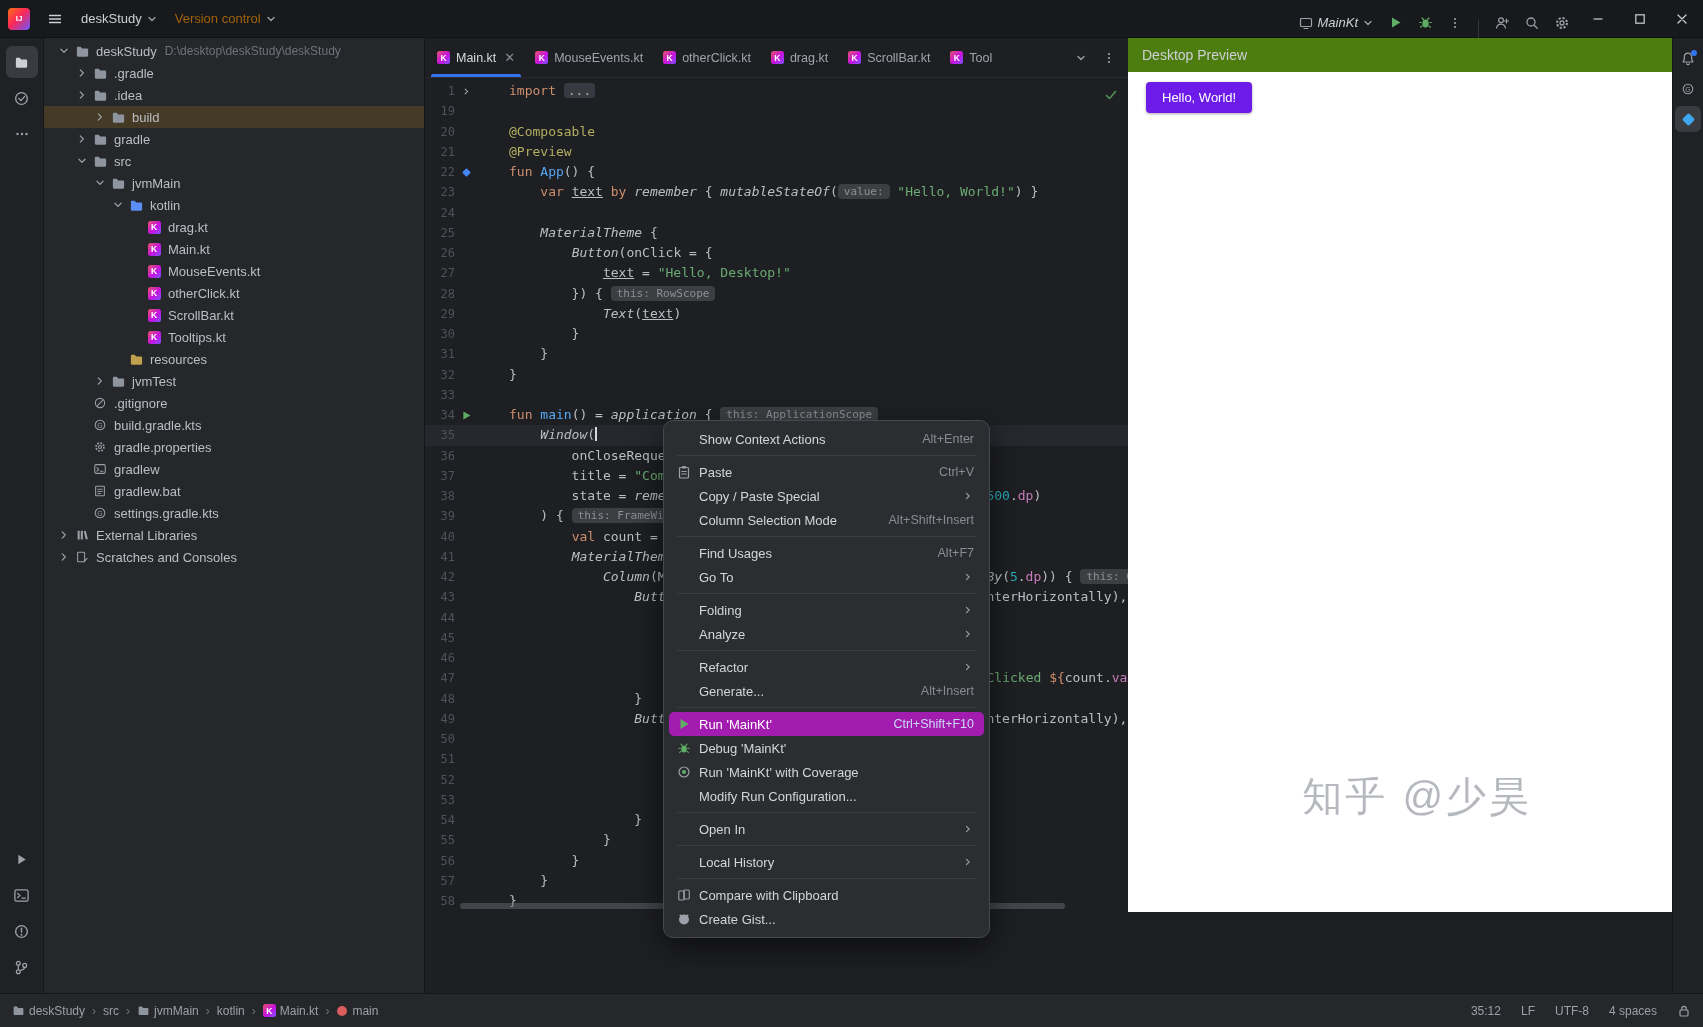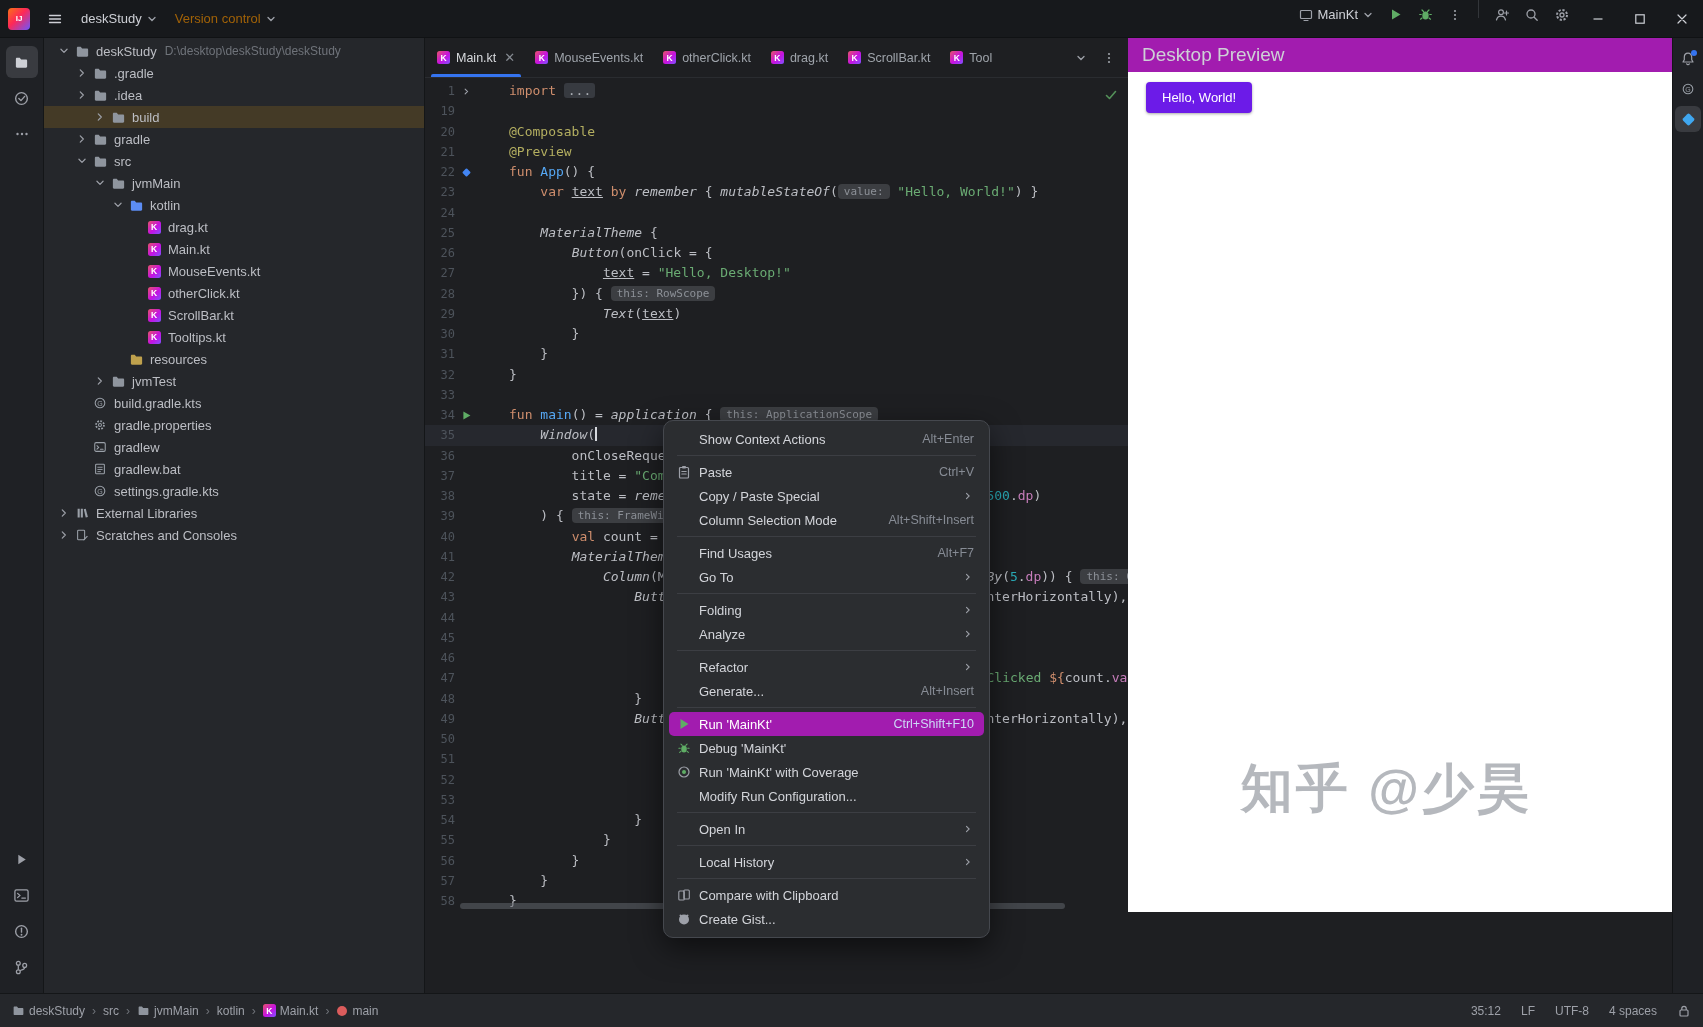--- a/index.html
+++ b/index.html
@@ -3,21 +3,21 @@
 <meta charset="utf-8">
 <style>
   * { margin:0; padding:0; box-sizing:border-box; }
   html,body { width:1703px; height:1027px; overflow:hidden; background:#1e1f22; }
   body { font-family:"Liberation Sans", sans-serif; color:#bcbec4; }
   .app { position:relative; width:1703px; height:1027px; display:flex; flex-direction:column; background:#1e1f22; }
 
   
   .titlebar { height:38px; background:#17191c; display:flex; align-items:center; border-bottom:1px solid #101214; flex:0 0 auto;gap:12px; }
   .tb-left { display:flex; align-items:center; gap:4px; padding-left:8px; }
-  .tb-right { margin-left:auto; display:flex; align-items:flex-start; }
+  .tb-right { margin-left:auto; display:flex; align-items:flex-end;font-style:italic; }
   .ij-logo { width:22px; height:22px; border-radius:4px; background:linear-gradient(135deg,#f97316 0%,#fe2857 45%,#6b57ff 100%); display:flex; align-items:center; justify-content:center; color:#fff; font-size:8px; font-weight:bold; margin-right:6px; }
   .tb-btn { height:30px; min-width:30px; padding:0 7px; display:flex; align-items:center; justify-content:center; gap:5px; border-radius:5px; color:#ced0d6; font-size:13px; cursor:default; }
   .tb-btn .lbl { white-space:nowrap; }
   .tb-btn.dim { color:#a16207; }
   .win-btn { width:42px; height:38px; display:flex; align-items:center; justify-content:center; }
   .chev-s { width:10px; height:10px; }
   .tb-sep { width:1px; height:18px; background:#33363a; margin:0 8px; }
 
   
   .main-row { flex:1 1 auto; display:flex; min-height:0; position:relative; }
@@ -69,24 +69,24 @@
   .c-it { font-style:italic; }
   .c-und { text-decoration:underline; }
   .chip { display:inline-block; background:#3c3e42; color:#8c9097; font-size:11px; line-height:15px; padding:0 6px; border-radius:4px; vertical-align:1px; font-family:"DejaVu Sans Mono",monospace; }
   .foldtx { background:#373a40; color:#a9adb3; border-radius:3px; padding:0 4px; }
   .caret { display:inline-block; width:1.5px; height:14px; background:#d5d8dd; vertical-align:-2px; }
   .inspect-ok { position:absolute; top:10px; right:10px; color:#549159; }
   .hscroll { position:absolute; left:35px; bottom:84px; width:605px; height:6px; border-radius:3px; background:rgba(96,100,108,.55); }
 
   
   .preview-panel { flex:1; display:flex; flex-direction:column; background:#1e1f22; position:relative; }
-  .pv-header { height:34px; background:#a21caf; display:flex; align-items:center; padding-left:14px; color:#ced0d6; font-size:19px; }
+  .pv-header { height:34px; background:#4d7c0f; display:flex; align-items:center; padding-left:14px; color:#ced0d6; font-size:14px; }
   .pv-canvas { height:840px; background:#ffffff; position:relative; }
   .pv-button { position:absolute; left:18px; top:10px; height:31px; padding:0 16px; border:none; border-radius:4px; color:#fff; font-size:13px; font-family:"Liberation Sans",sans-serif; box-shadow:0 1px 3px rgba(0,0,0,.35); }
-  .watermark { position:absolute; right:140px; bottom:88px; font-size:52px; letter-spacing:3px; color:rgba(120,126,134,.55); pointer-events:none; white-space:nowrap;font-weight:bold; }
+  .watermark { position:absolute; right:140px; bottom:88px; font-size:40px; letter-spacing:3px; color:rgba(120,126,134,.55); pointer-events:none; white-space:nowrap; }
   .pv-footer { flex:1; background:#1e1f22; }
 
   
   .statusbar { height:34px; background:#25272b; border-top:1px solid #141618; display:flex; align-items:center; padding:0 12px; font-size:12px; color:#9da0a8; flex:0 0 auto; }
   .bc { display:flex; align-items:center; gap:7px; }
   .bc-item { display:flex; align-items:center; gap:4px; }
   .bc-sep { color:#6f7379; }
   .sb-right { margin-left:auto; display:flex; align-items:center; gap:20px; }
 
   
@@ -523,20 +523,37 @@
               </svg>
             </span>
             <span class="tree-ico">
               <span class="icon">
                 <svg width="15" height="15" viewBox="0 0 16 16">
                   <path d="M2 4.2c0-.7.5-1.2 1.2-1.2h2.9l1.5 1.8h5.2c.7 0 1.2.5 1.2 1.2v6.3c0 .7-.5 1.2-1.2 1.2H3.2c-.7 0-1.2-.5-1.2-1.2V4.2z" fill="#8f959e"></path>
                 </svg>
               </span>
             </span>
       <span class="tree-label">jvmTest</span>
+
+    </div>
+          <div class="tree-row" style="padding-left:30px">
+      <span class="chev none">
+              <svg width="14" height="14" viewBox="0 0 16 16">
+                <path d="M6 4.5 9.5 8 6 11.5" stroke="currentColor" fill="none" stroke-width="1.4" stroke-linecap="round" stroke-linejoin="round"></path>
+              </svg>
+            </span>
+            <span class="tree-ico">
+              <span class="icon">
+                <svg width="14" height="14" viewBox="0 0 16 16">
+                  <circle cx="8" cy="8" r="5.3" fill="none" stroke="#9aa0a8" stroke-width="1.2"></circle>
+                  <path d="m4.5 11.5 7-7" stroke="#9aa0a8" stroke-width="1.2"></path>
+                </svg>
+              </span>
+            </span>
+      <span class="tree-label">.gitignore</span>
 
     </div>
           <div class="tree-row" style="padding-left:30px">
       <span class="chev none">
               <svg width="14" height="14" viewBox="0 0 16 16">
                 <path d="M6 4.5 9.5 8 6 11.5" stroke="currentColor" fill="none" stroke-width="1.4" stroke-linecap="round" stroke-linejoin="round"></path>
               </svg>
             </span>
             <span class="tree-ico">
               <span class="icon">

